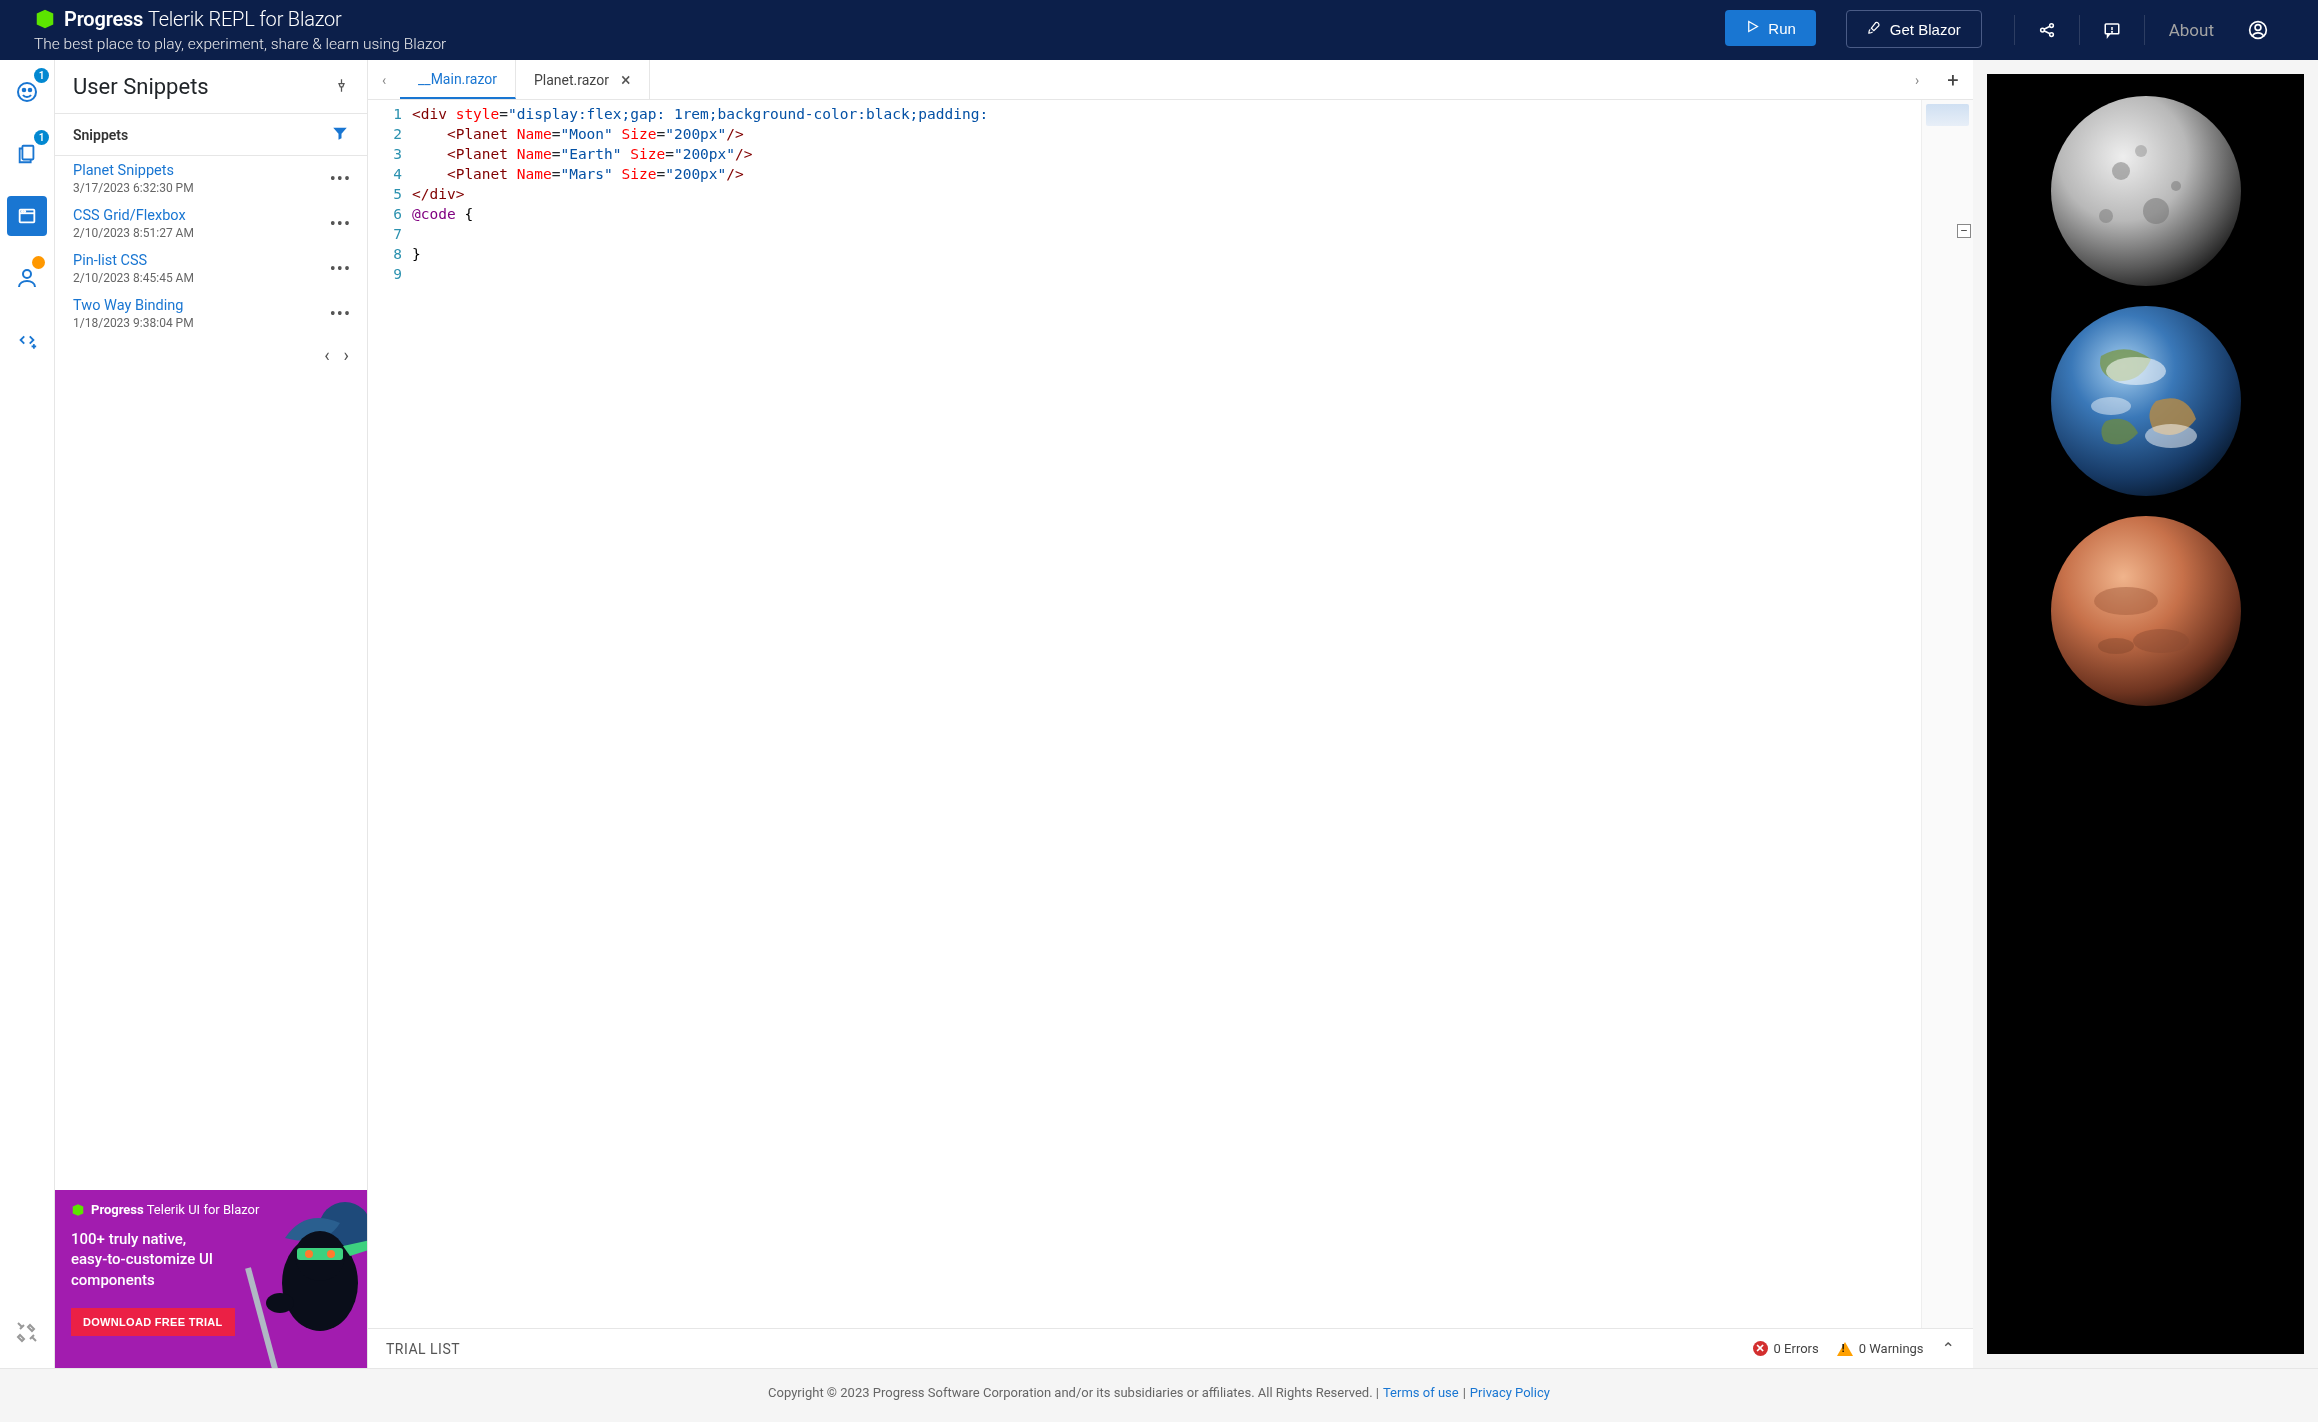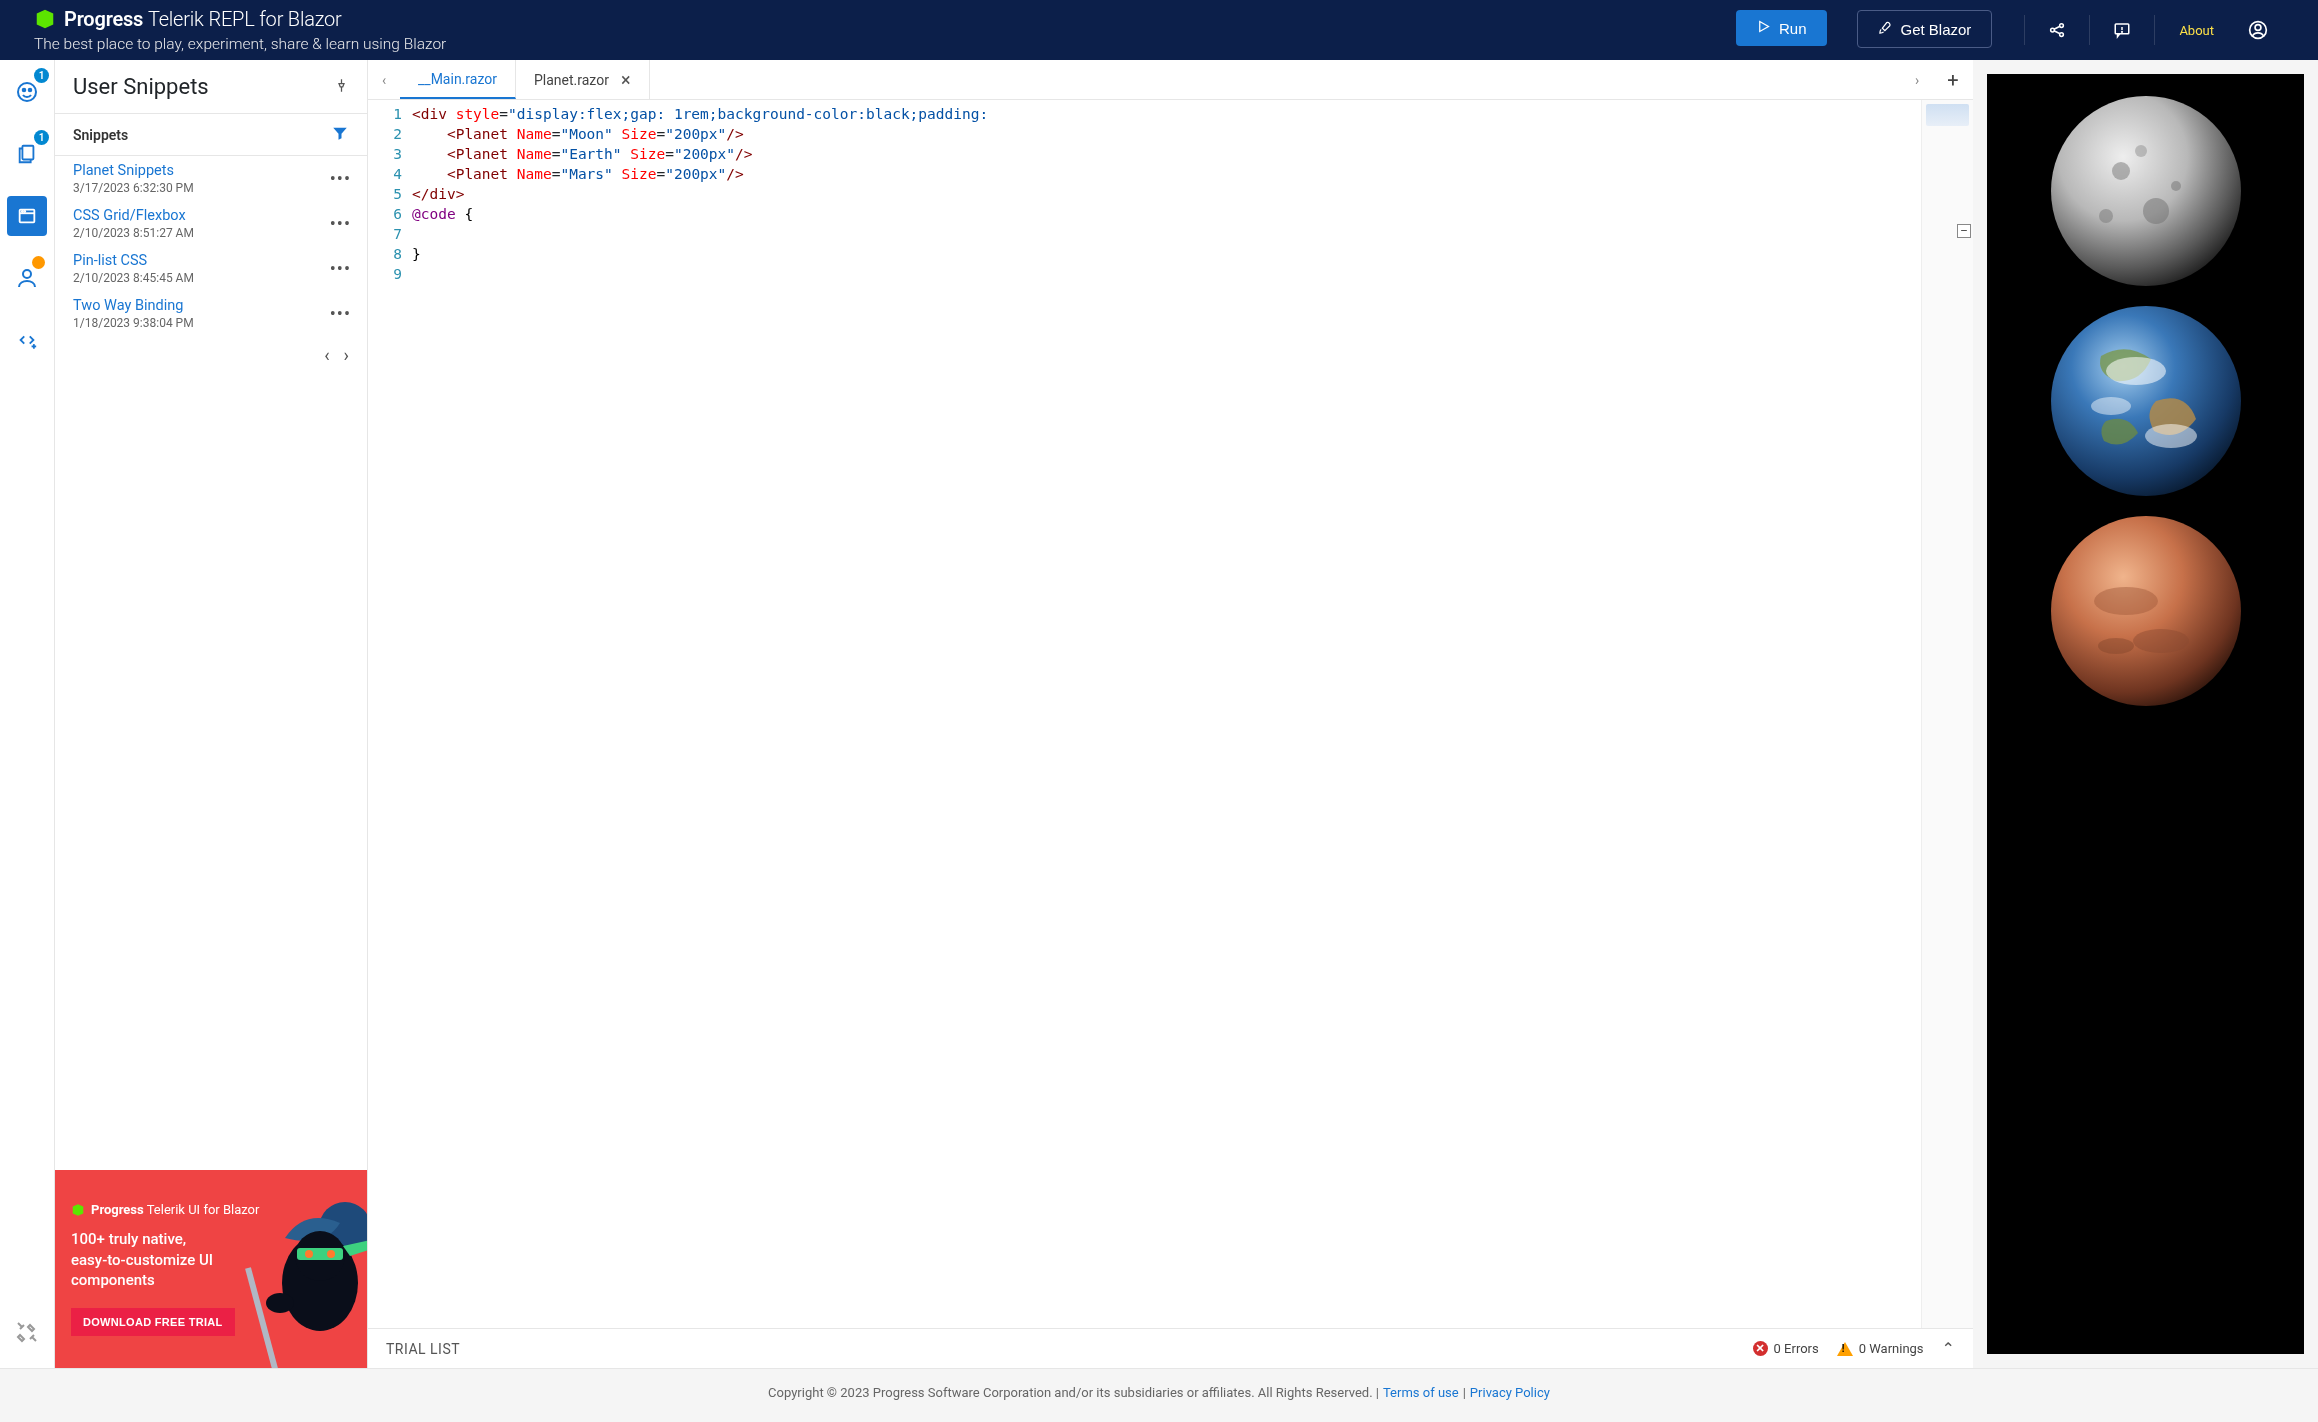--- a/index.html
+++ b/index.html
@@ -13,21 +13,21 @@
   .logo-text { font-size: 20px; font-weight: 600; letter-spacing: -0.2px; }
   .logo-text .light { font-weight: 300; }
   .tagline { font-size: 15.5px; font-weight: 300; color: #e8e8ea; }
   .header-right { display: flex; align-items: flex-start; gap: 16px; }
   .btn { display: inline-flex; align-items: center; gap: 8px; padding: 9px 20px; border-radius: 4px; font-size: 15px; cursor: pointer; border: none; }
   .btn-primary { background: #1976d2; color: #fff; }
   .btn-outline { background: transparent; border: 1px solid #4a5b86; color: #fff; margin-left: 14px; }
   .header-icons { display: flex; align-items: center; margin-left: 10px; }
   .header-icon-btn { width: 52px; height: 40px; display: inline-flex; align-items: center; justify-content: center; cursor: pointer; position: relative; }
   .header-sep { width: 1px; height: 30px; background: #2d3d62; margin: 0 6px; }
-  .about-link { color: #fde047; font-size: 13px; padding: 0 18px; cursor: pointer; }
+  .about-link { color: #a3a3a3; font-size: 17px; padding: 0 18px; cursor: pointer; }
   
   
   .main { display: flex; height: calc(100vh - 78px - 36px); }
   
   
   .rail { width: 55px; background: #fff; border-right: 1px solid #e6e6e6; display: flex; flex-direction: column; align-items: center; padding-top: 12px; gap: 22px; position: relative; }
   .rail-item { width: 40px; height: 40px; display: flex; align-items: center; justify-content: center; cursor: pointer; position: relative; border-radius: 4px; }
   .rail-item.active { background: #1976d2; }
   .rail-item .badge { position: absolute; top: -4px; right: -2px; background: #0288d1; color: #fff; font-size: 10px; border-radius: 50%; width: 15px; height: 15px; display: flex; align-items: center; justify-content: center; font-weight: 600; }
   .rail-item .badge-orange { background: #ff9800; width: 13px; height: 13px; top: -2px; right: 2px; }
@@ -44,21 +44,21 @@
   .snippet-list { flex: 1; overflow: auto; }
   .snippet-item { display: flex; align-items: center; justify-content: space-between; padding: 6px 12px 6px 18px; cursor: pointer; }
   .snippet-info { display: flex; flex-direction: column; gap: 2px; }
   .snippet-name { color: #1976d2; font-size: 14.5px; }
   .snippet-time { color: #666; font-size: 12px; }
   .snippet-more { color: #555; font-size: 18px; letter-spacing: 1px; cursor: pointer; padding: 4px; }
   .pager { display: flex; gap: 14px; padding: 8px 18px; justify-content: flex-end; }
   .pager span { cursor: pointer; color: #555; font-size: 18px; }
   
   
-  .promo { margin-top: auto; background: #ef4444; color: #fff; padding: 32px 16px; position: relative; overflow: hidden; min-height: 178px; }
+  .promo { margin-top: auto; background: #a21caf; color: #fff; padding: 12px 16px; position: relative; overflow: hidden; min-height: 178px; }
   .promo-logo { display:flex; align-items:center; gap:6px; font-size: 13px; margin-bottom: 12px;}
   .promo-logo .bold { font-weight: 700; }
   .promo-text { font-size: 15px; line-height: 1.35; font-weight: 500; max-width: 150px; }
   .promo-btn { background: #eb2045; color: #fff; border: none; padding: 8px 12px; font-size: 11px; font-weight: 700; letter-spacing: 0.3px; margin-top: 18px; cursor: pointer; }
   .ninja { position:absolute; right:-18px; bottom:-10px; width:160px; height:180px; }
   
   
   .editor-area { flex: 1; display: flex; flex-direction: column; background: #fff; min-width: 0; }
   .tabs-row { height: 40px; display: flex; align-items: stretch; border-bottom: 1px solid #e6e6e6; }
   .tab-nav { width: 32px; display:flex; align-items:center; justify-content:center; color:#888; cursor:pointer; }

